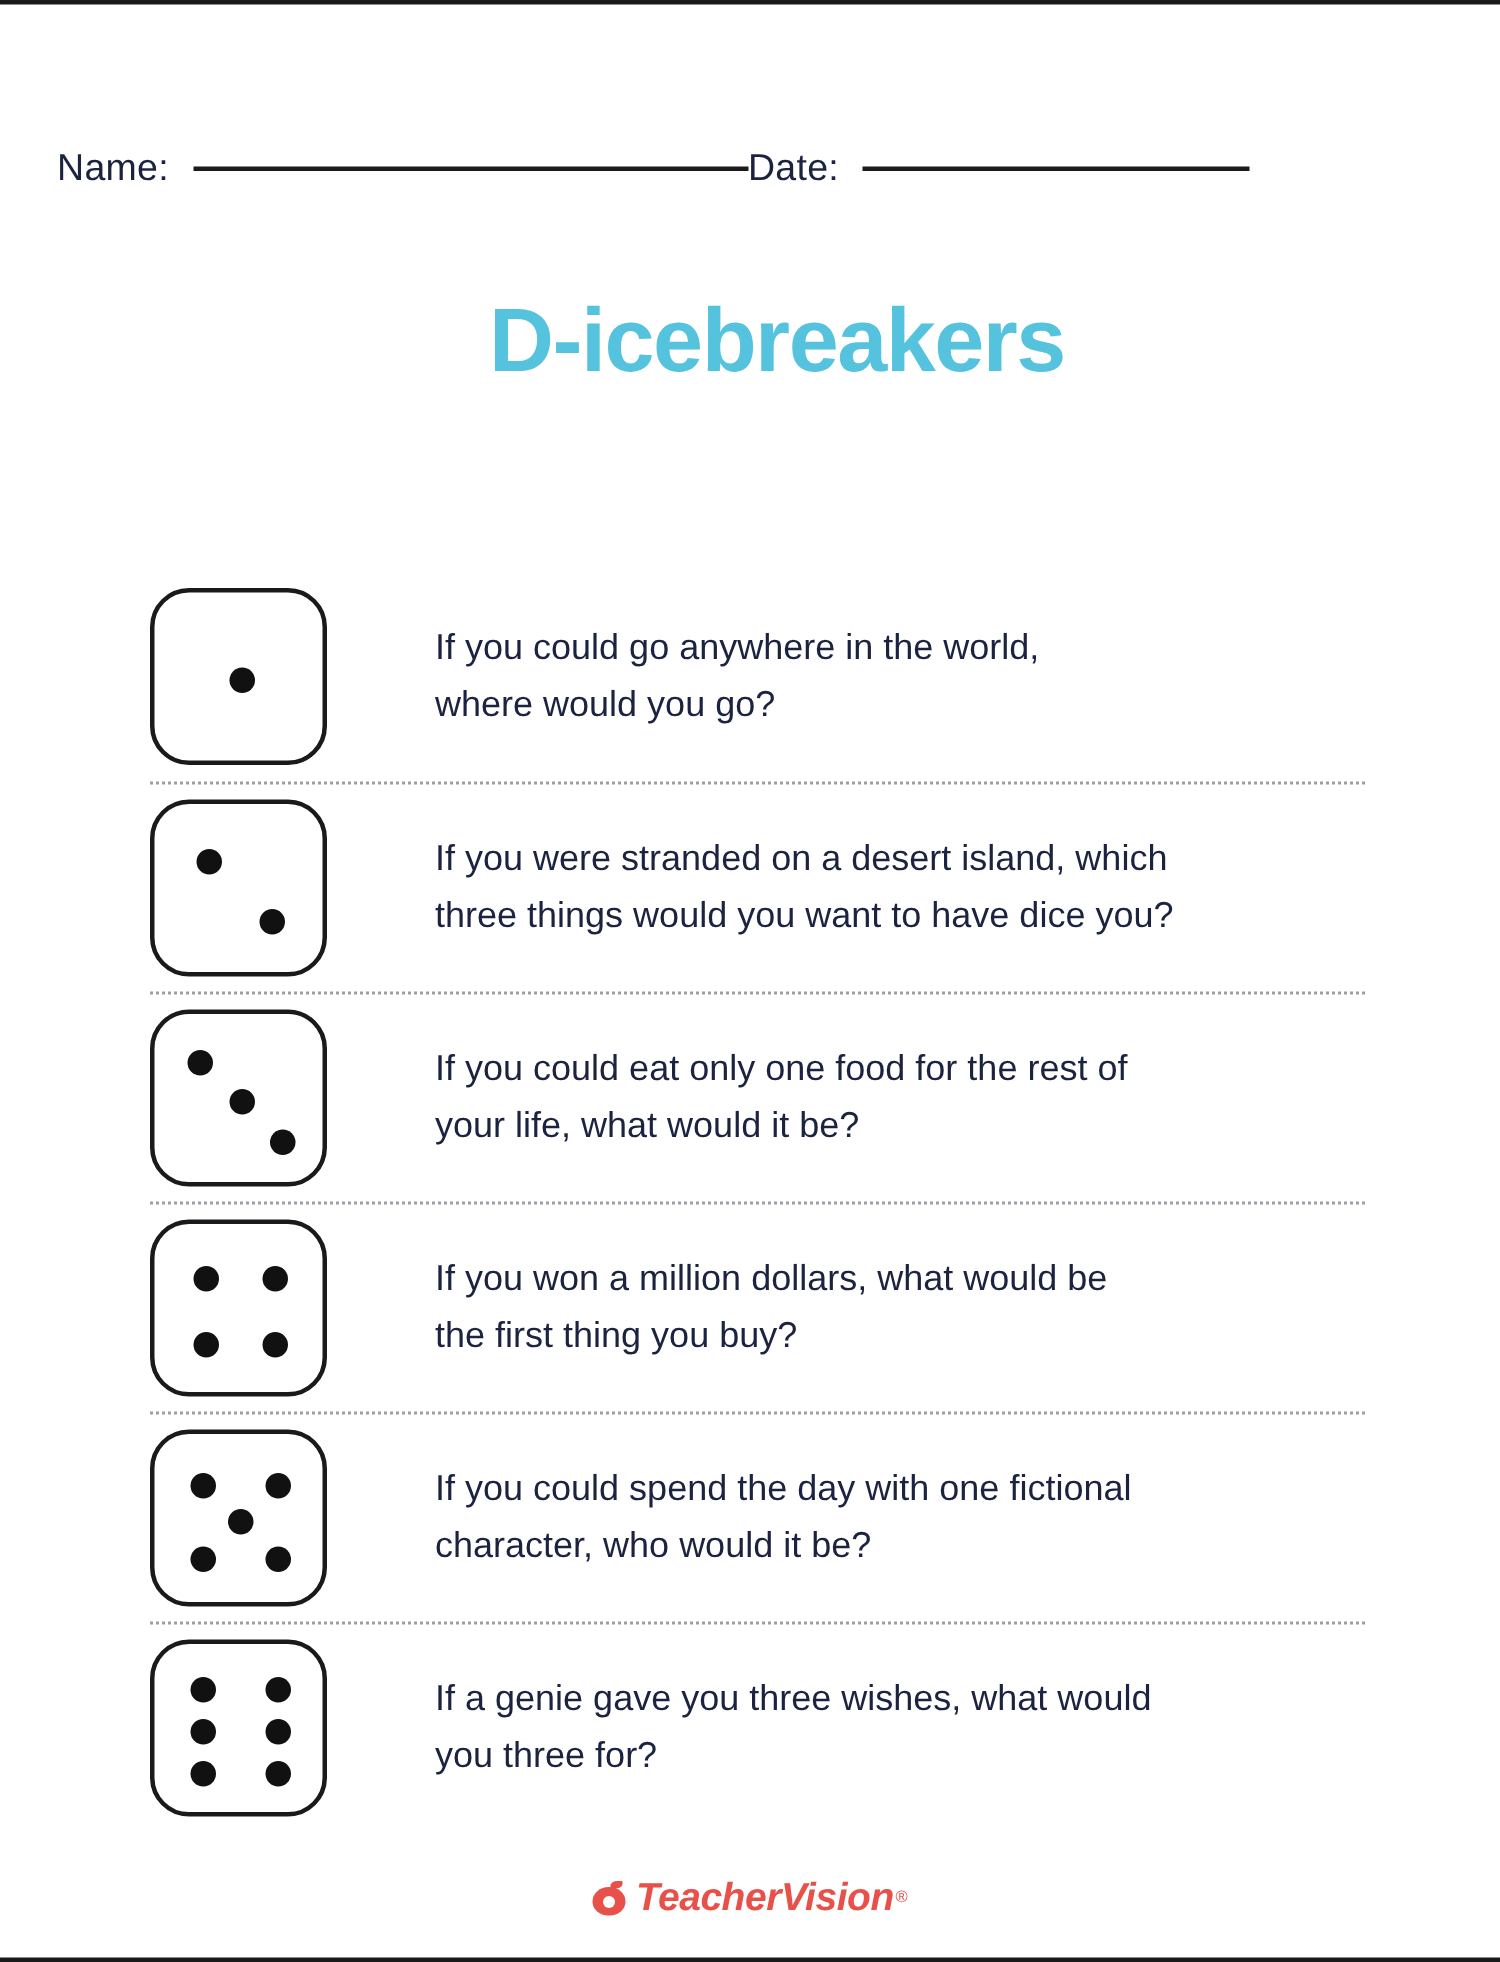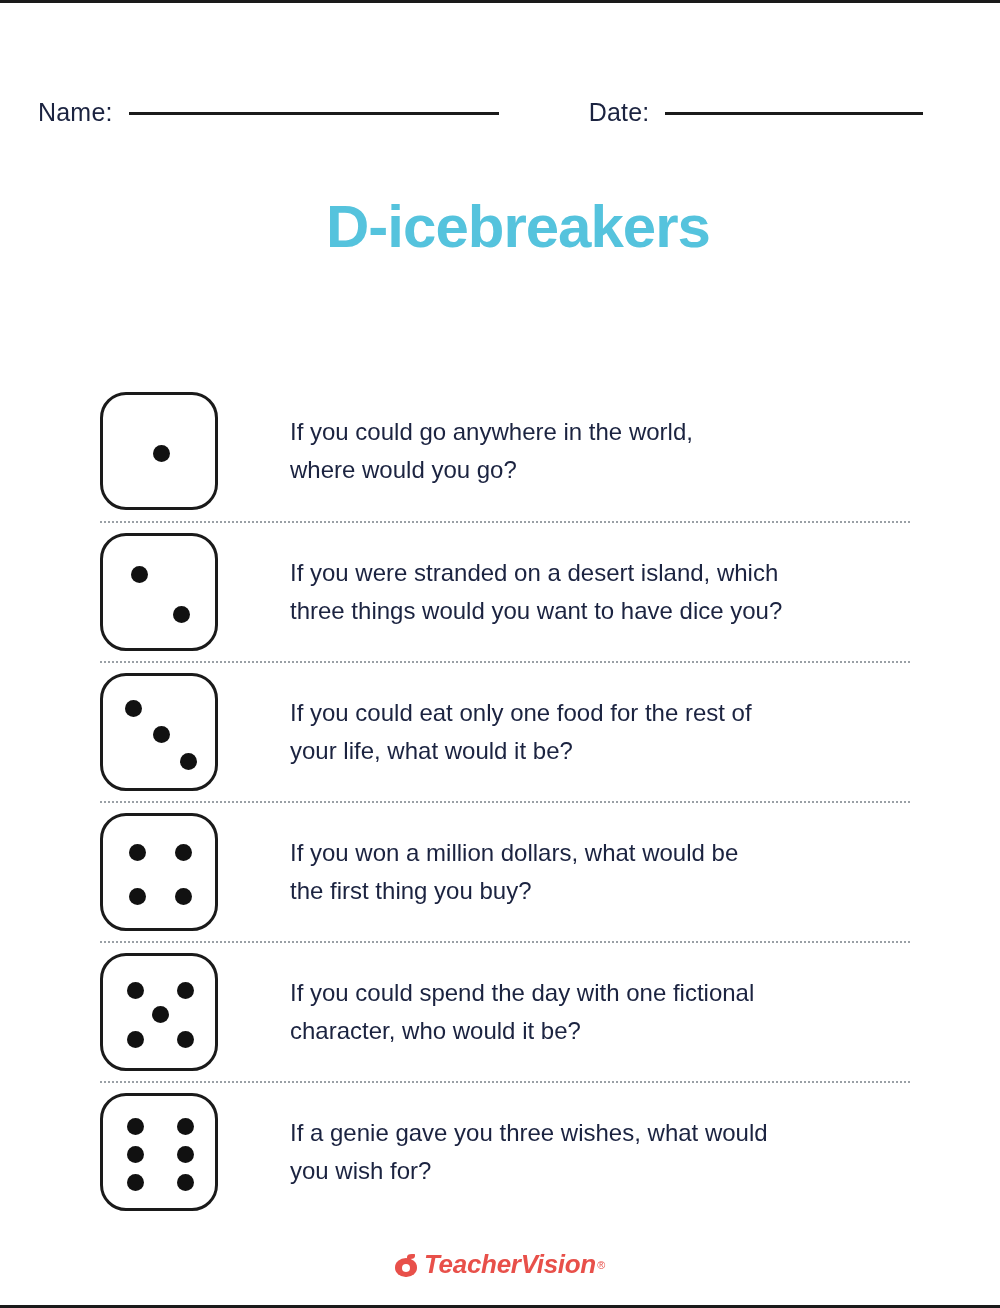--- a/index.html
+++ b/index.html
@@ -42,21 +42,21 @@
     left: 0;
     width: 1000px;
     display: flex;
     align-items: flex-end;
   }
   .nd-group {
     display: flex;
     align-items: baseline;
   }
   .nd-group.name { margin-left: 38px; }
-  .nd-group.date { margin-left: 90px; }
+  .nd-group.date { }
   .nd-label {
     font-size: 25px;
     color: #1b2340;
     letter-spacing: 0.2px;
     white-space: nowrap;
   }
   .nd-line {
     display: inline-block;
     height: 0;
     border-bottom: 3px solid #1b1b1b;
@@ -278,21 +278,21 @@
       <div class="die">
         <span class="pip" style="left:24px; top:22px;"></span>
         <span class="pip" style="left:74px; top:22px;"></span>
         <span class="pip" style="left:24px; top:50px;"></span>
         <span class="pip" style="left:74px; top:50px;"></span>
         <span class="pip" style="left:24px; top:78px;"></span>
         <span class="pip" style="left:74px; top:78px;"></span>
       </div>
       <div class="q-text">
         <div>If a genie gave you three wishes, what would</div>
-        <div>you wish for?</div>
+        <div>you three for?</div>
       </div>
     </div>
 
   </div>
 
   <div class="footer">
     <span class="apple-icon">
       <span class="apple-body"></span>
       <span class="apple-leaf"></span>
       <span class="apple-hole"></span>

